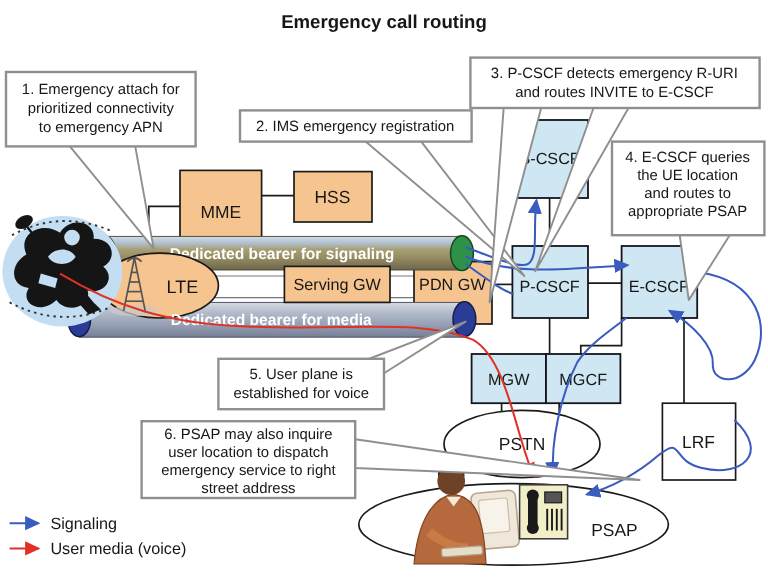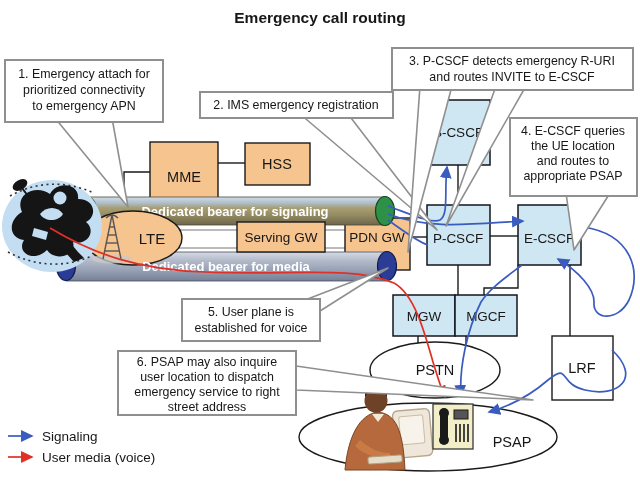--- a/index.html
+++ b/index.html
@@ -1,16 +1,16 @@
 <!DOCTYPE html>
 <html><head>
 <meta charset="utf-8">
 <style>
   html,body{margin:0;padding:0;background:#fff;}
-  .stage{width:640px;height:484px;position:relative;background:#fff;overflow:hidden;}
+  .stage{width:640px;height:484px;position:relative;background:#fff;overflow:hidden;border-radius:27px;}
   svg{display:block;}
   text{font-family:"Liberation Sans","DejaVu Sans",sans-serif;fill:#171717;}
   .t-title{font-size:15.5px;font-weight:bold;}
   .t-node{font-size:13.5px;}
   .t-node-lg{font-size:14.5px;}
   .t-callout{font-size:12.4px;}
   .t-bearer{font-size:13px;font-weight:bold;fill:#ffffff;}
   .t-legend{font-size:13.5px;}
   .box-orange{fill:#F6C48F;stroke:#1a1a1a;stroke-width:1.4;}
   .box-blue{fill:#CEE7F2;stroke:#14141e;stroke-width:1.5;}

